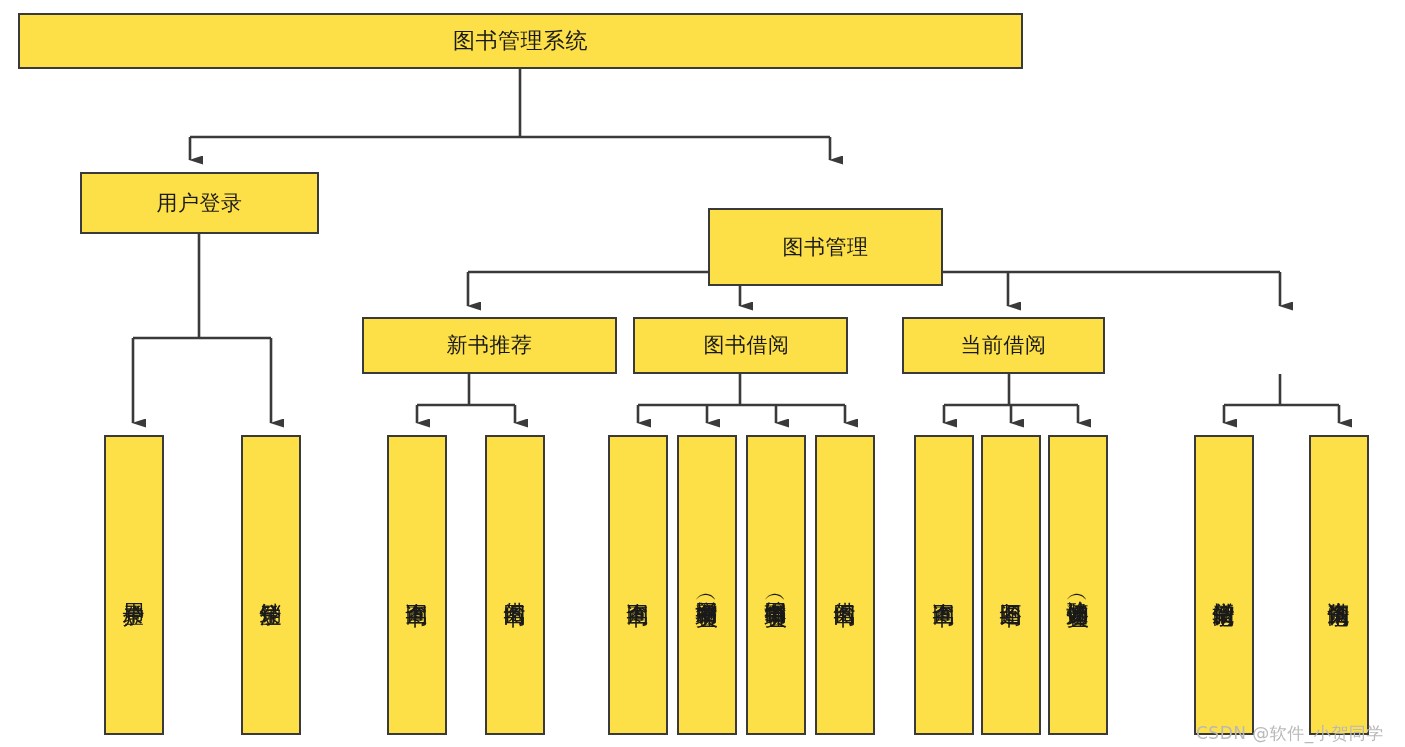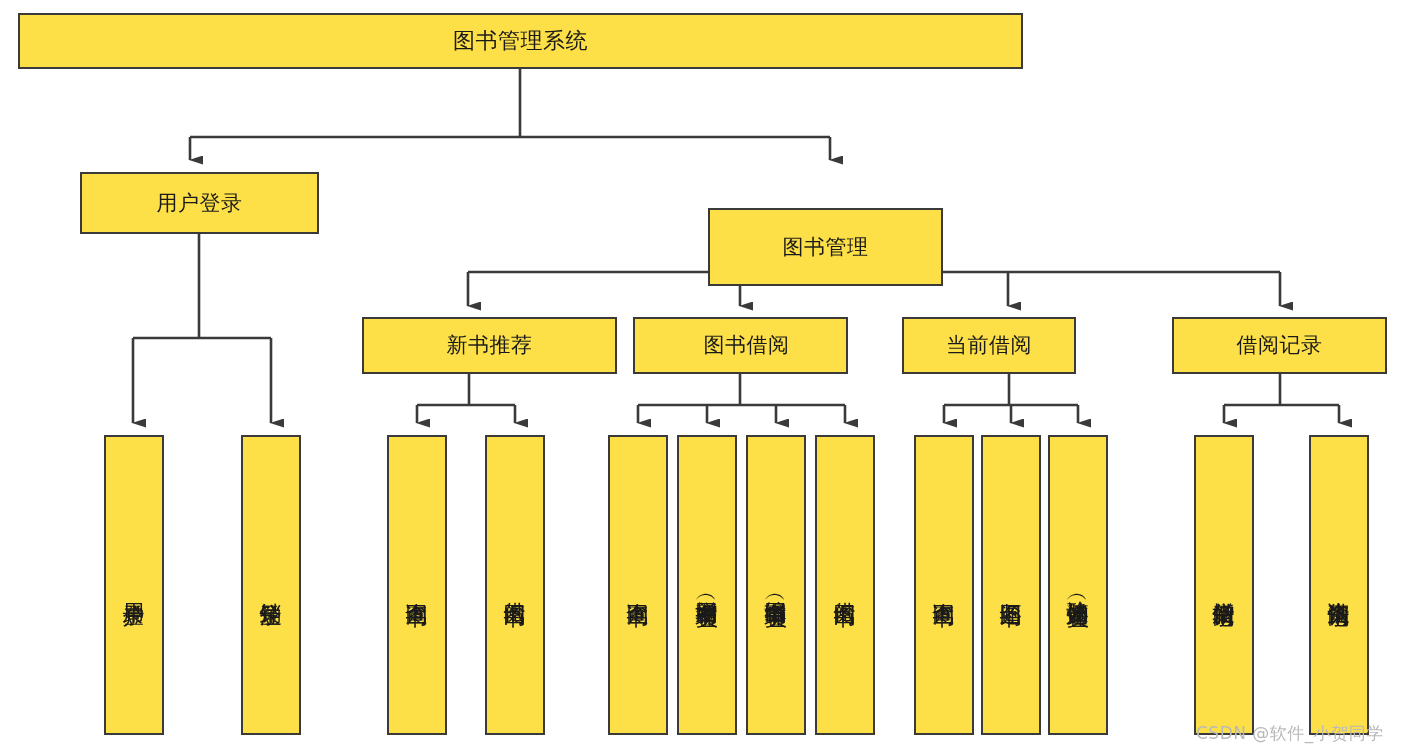--- a/index.html
+++ b/index.html
@@ -137,25 +137,22 @@
   <div class="node horiz" style="left:708px; top:172px; width:235px; height:78px;margin-top:36px;">
     <span class="node-label">图书管理</span>
   </div>
 
   <div class="node horiz" style="left:362px; top:317px; width:255px; height:57px;">
     <span class="node-label">新书推荐</span>
   </div>
   <div class="node horiz" style="left:633px; top:317px; width:215px; height:57px;padding-left:12px;">
     <span class="node-label">图书借阅</span>
   </div>
-  <div class="node horiz" style="left:902px; top:317px; width:174px; height:57px;">
+  <div class="node horiz" style="left:902px; top:317px; width:203px; height:57px;">
     <span class="node-label">当前借阅</span>
-  </div>
-  <div class="node horiz" style="left:1172px; top:317px; width:215px; height:57px;">
-    <span class="node-label">借阅记录</span>
   </div>
 
   <div class="node vert" style="left:104px; top:435px; width:60px; height:300px;">
     <span class="node-label">用户登录</span>
   </div>
   <div class="node vert" style="left:241px; top:435px; width:60px; height:300px;">
     <span class="node-label">注销登录</span>
   </div>
 
   <div class="node vert" style="left:387px; top:435px; width:60px; height:300px;">

